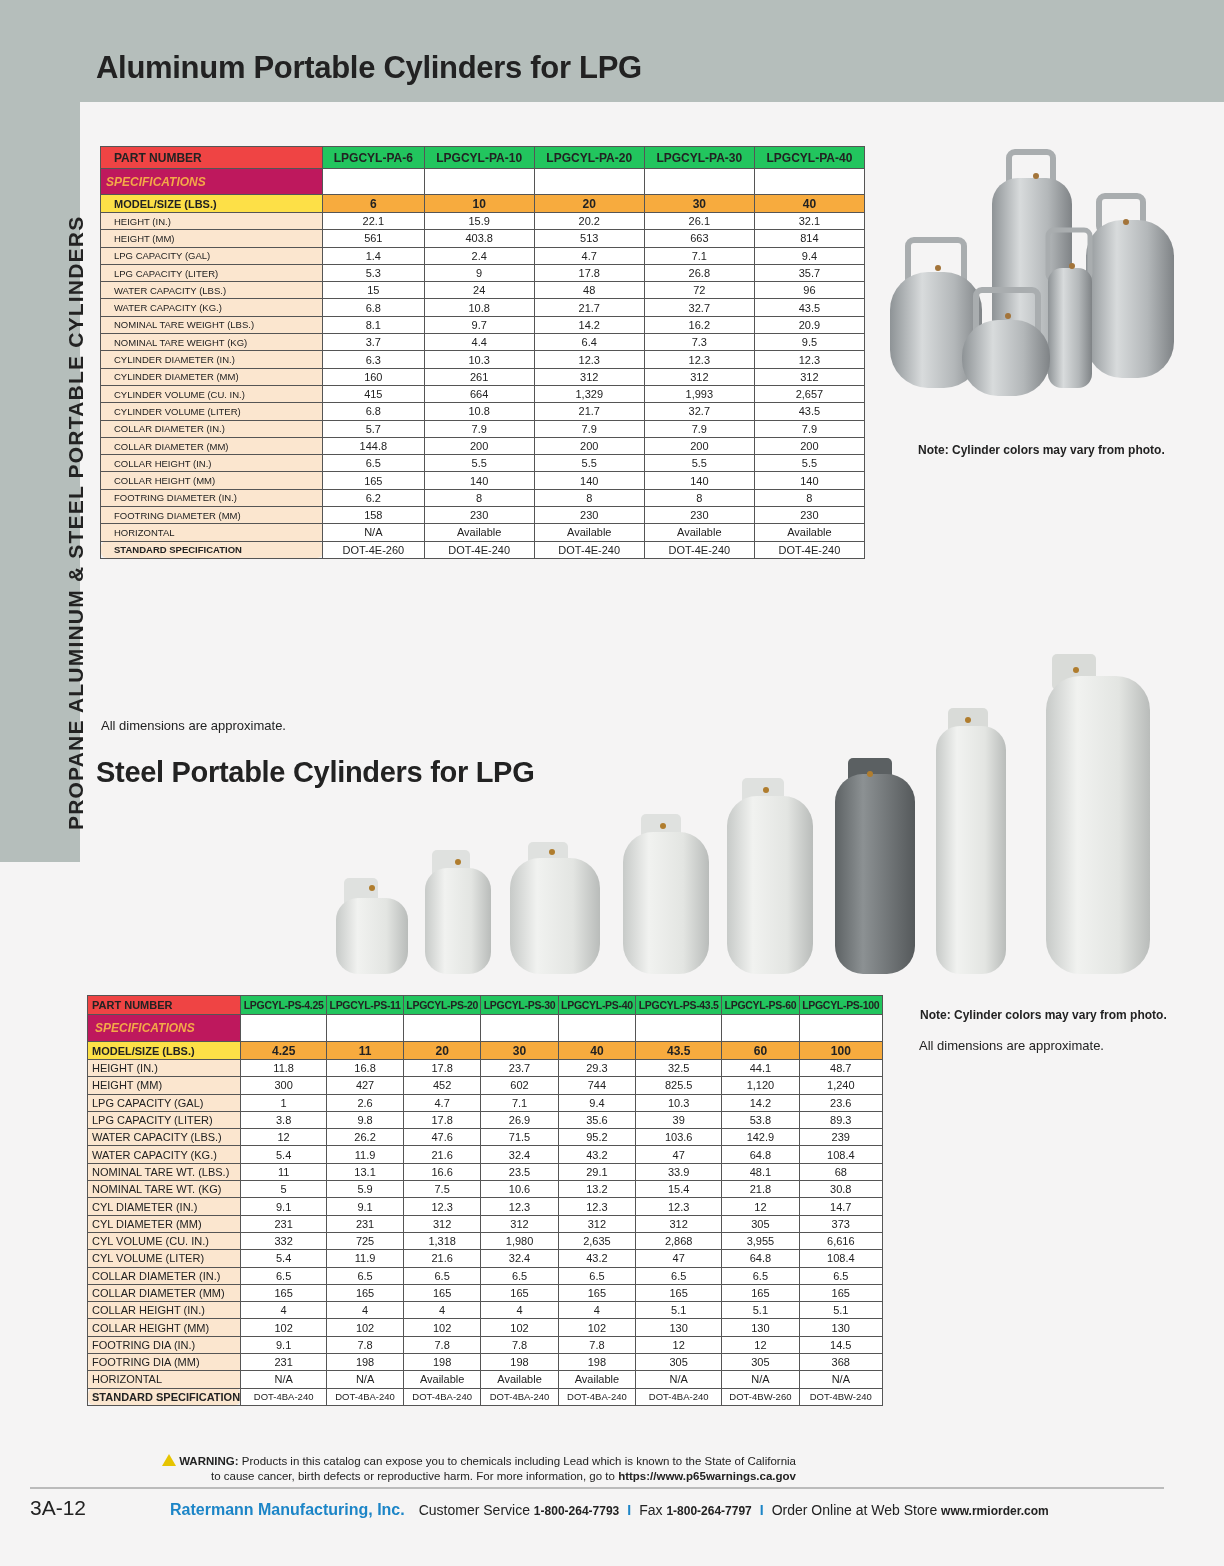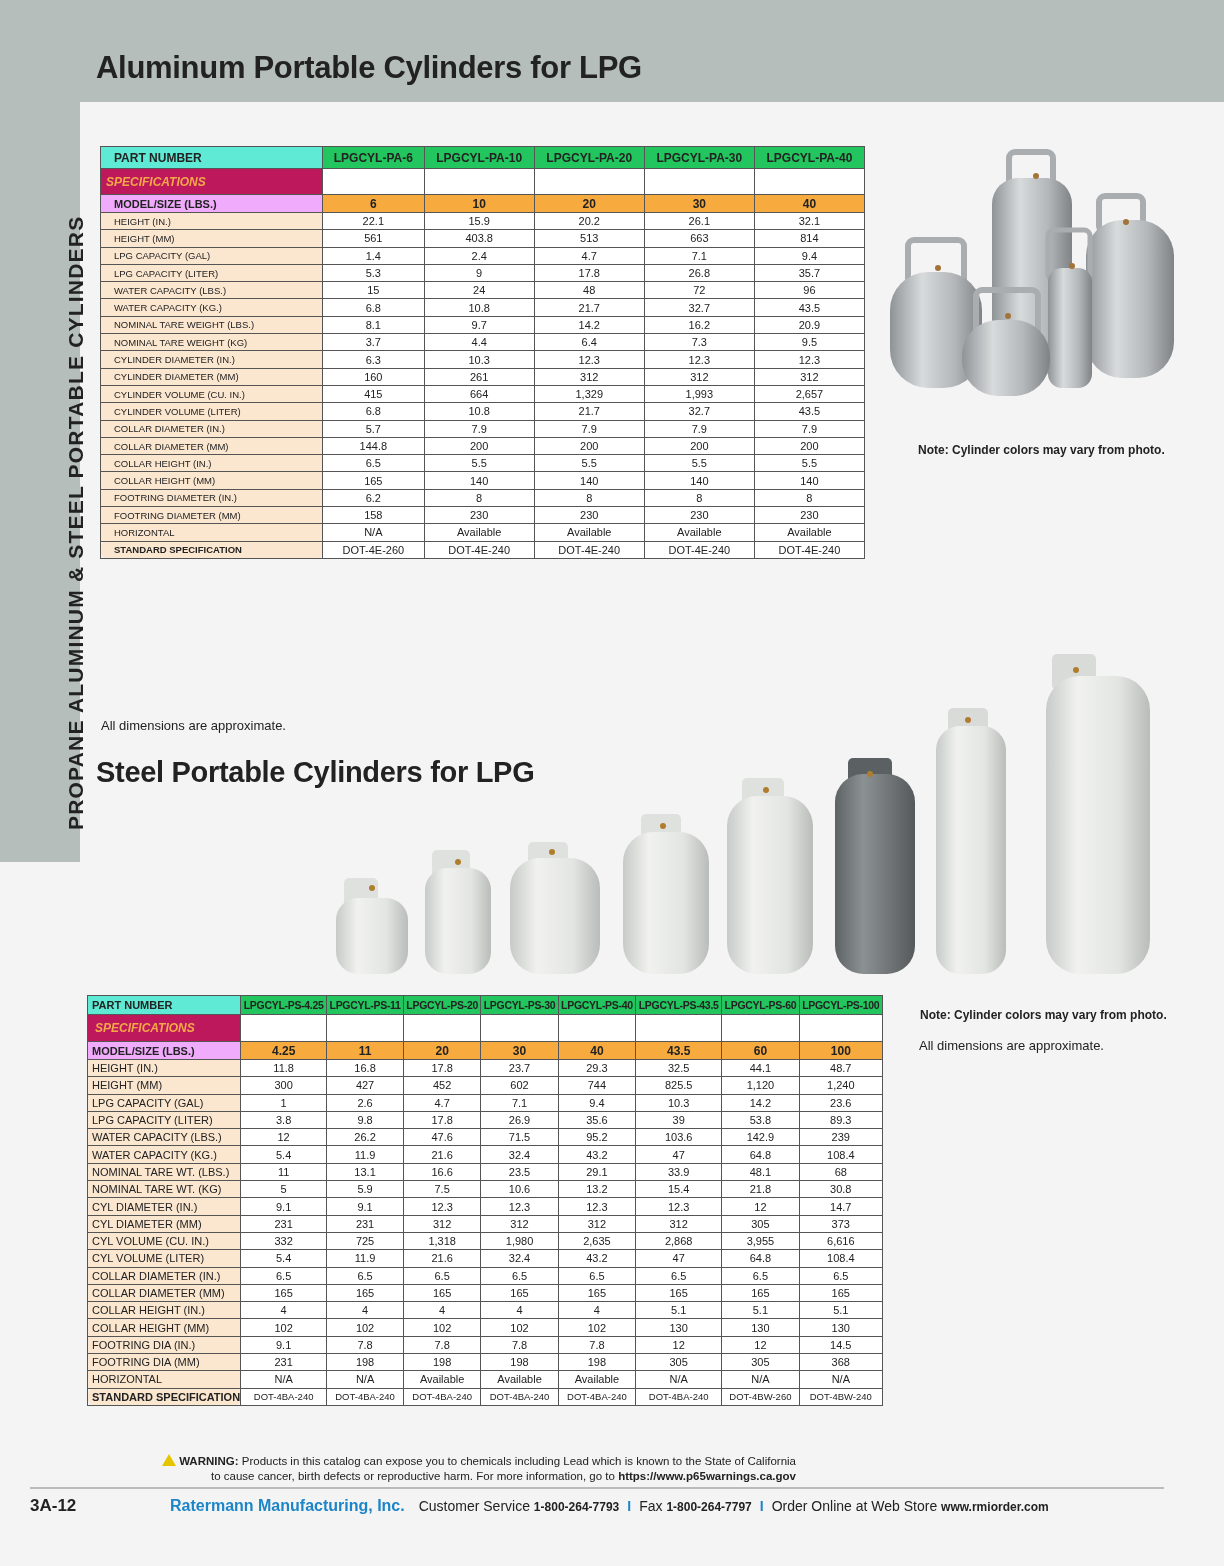--- a/index.html
+++ b/index.html
@@ -7,25 +7,25 @@
   body { background: #f5f4f4; font-family: "Liberation Sans", sans-serif; position: relative; overflow: hidden; color: #222; }
   .top-band { position: absolute; left: 0; top: 0; width: 1224px; height: 102px; background: #b5bebb; }
   .side-band { position: absolute; left: 0; top: 0; width: 80px; height: 862px; background: #b5bebb; }
   .page-title { position: absolute; left: 96px; top: 50px; font-size: 31px; font-weight: bold; color: #222; letter-spacing: -0.3px; font-family: "Liberation Sans", sans-serif; }
   .side-title { position: absolute; left: 64px; top: 830px; transform-origin: 0 0; transform: rotate(-90deg); font-size: 21px; font-weight: bold; color: #222; letter-spacing: 1.2px; white-space: nowrap; }
   .section-title { position: absolute; left: 96px; top: 756px; font-size: 29px; font-weight: bold; color: #222; letter-spacing: -0.3px; }
   table.spec { position: absolute; border-collapse: collapse; font-family: "Liberation Sans", sans-serif; }
   table.spec td, table.spec th { border: 1px solid #555; text-align: center; font-weight: normal; color: #222; }
   table.spec .lbl { text-align: left; background: #fbe6cf; padding-left: 13px; font-size: 9.5px; white-space: nowrap; }
   table.spec .hdr td { background: #22c55e; font-weight: bold; }
-  table.spec .hdr td.lbl { background: #5eead4; font-size: 11px; }
+  table.spec .hdr td.lbl { background: #ef4444; font-size: 11px; }
   table.spec .spec-row td { background: #fff; }
   table.spec .spec-row td.lbl { color: #f3a948; font-weight: bold; background: #be185d; font-size: 12px; padding-left: 5px; font-style: italic; }
   table.spec .size-row td { background: #f7ab3e; font-weight: bold; font-size: 12px; }
-  table.spec .size-row td.lbl { background: #f0abfc; font-size: 11px; }
+  table.spec .size-row td.lbl { background: #fde047; font-size: 11px; }
   table.spec .data td { font-size: 11px; background: #fff; }
   table.spec .data td.lbl { background: #fbe6cf; font-size: 9.5px; }
   table.spec .data td.lbl.bold { font-weight: bold; border-radius: 6px; }
   #alu-table { left: 100px; top: 146px; width: 765px; }
   #alu-table td { height: 17.3px; }
   #alu-table .hdr td { height: 22px; font-size: 12px; }
   #alu-table .spec-row td { height: 26px; }
   #alu-table .size-row td { height: 18px; }
   #alu-table td.lbl { width: 222px; }
   #steel-table { left: 87px; top: 995px; width: 796px; }
@@ -40,21 +40,21 @@
   #steel-table .spec-row td.lbl { padding-left: 7px; }
   .note { position: absolute; font-size: 12px; font-weight: bold; color: #222; }
   .approx { position: absolute; font-size: 13px; color: #222; }
   .alu-photo { position: absolute; left: 886px; top: 148px; width: 292px; height: 250px; }
   .steel-photo { position: absolute; left: 330px; top: 650px; width: 830px; height: 330px; }
   .warning { position: absolute; left: 96px; top: 1453px; font-size: 11.5px; color: #222; line-height: 15px; width: 700px; text-align: right; }
   .warning b { font-weight: bold; }
   .warn-icon { display: inline-block; width: 0; height: 0; border-left: 7px solid transparent; border-right: 7px solid transparent; border-bottom: 12px solid #e6c400; position: relative; top: 1px; margin-right: 3px; }
   .footer-rule { position: absolute; left: 30px; top: 1487px; width: 1134px; height: 2px; background: #bbb; }
   .footer { position: absolute; left: 30px; top: 1496px; width: 1140px; height: 24px; display: flex; align-items: baseline; font-size: 14px; color: #222; white-space: nowrap; }
-  .page-num { font-size: 17px; font-weight: bold; width: 140px; }
+  .page-num { font-size: 21px; font-weight: normal; width: 140px; }
   .company { color: #1c85c7; font-weight: bold; font-size: 16px; margin-right: 14px; }
   .sep { color: #1c85c7; font-weight: bold; margin: 0 8px; }
   .footer b { font-weight: bold; font-size: 12px; }
 </style>
 </head>
 <body>
 
 <div class="top-band"></div>
 <div class="side-band"></div>
 <h1 class="page-title">Aluminum Portable Cylinders for LPG</h1>

